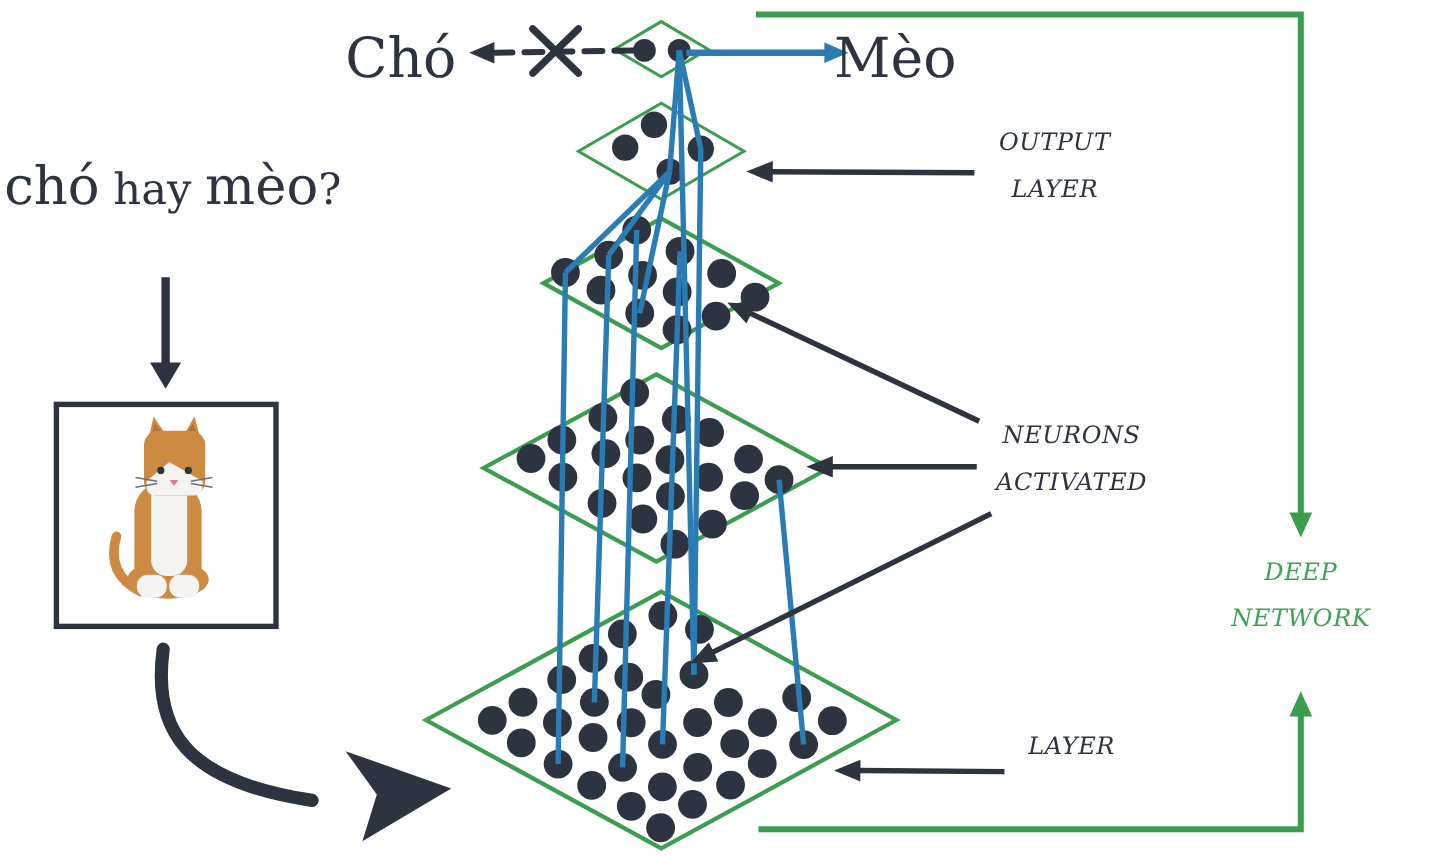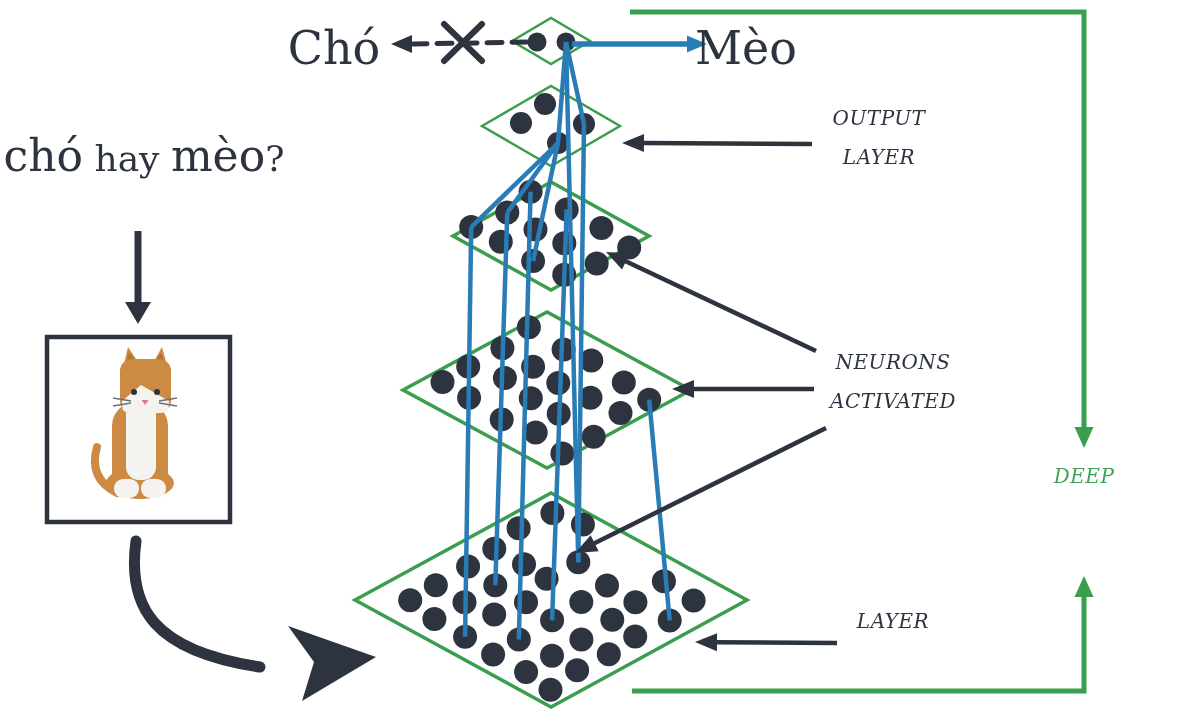--- a/index.html
+++ b/index.html
@@ -211,14 +211,15 @@
     <div>NEURONS</div>
     <div>ACTIVATED</div>
   </div>
 
   <div class="lbl anno" style="left:803px;top:602px;width:180px;">
     <div>LAYER</div>
   </div>
 
   <div class="lbl anno anno-green" style="left:994px;top:457px;width:180px;">
     <div>DEEP</div>
+    <div>NETWORK</div>
   </div>
 </div>
 
 </body></html>

